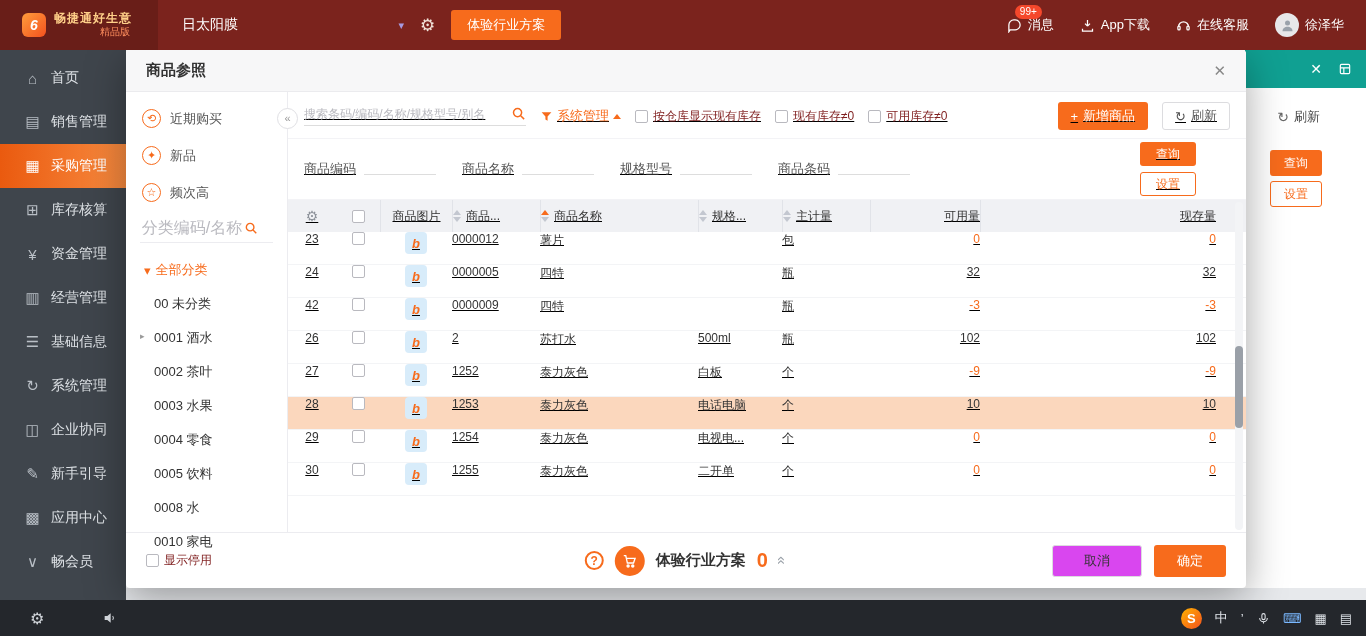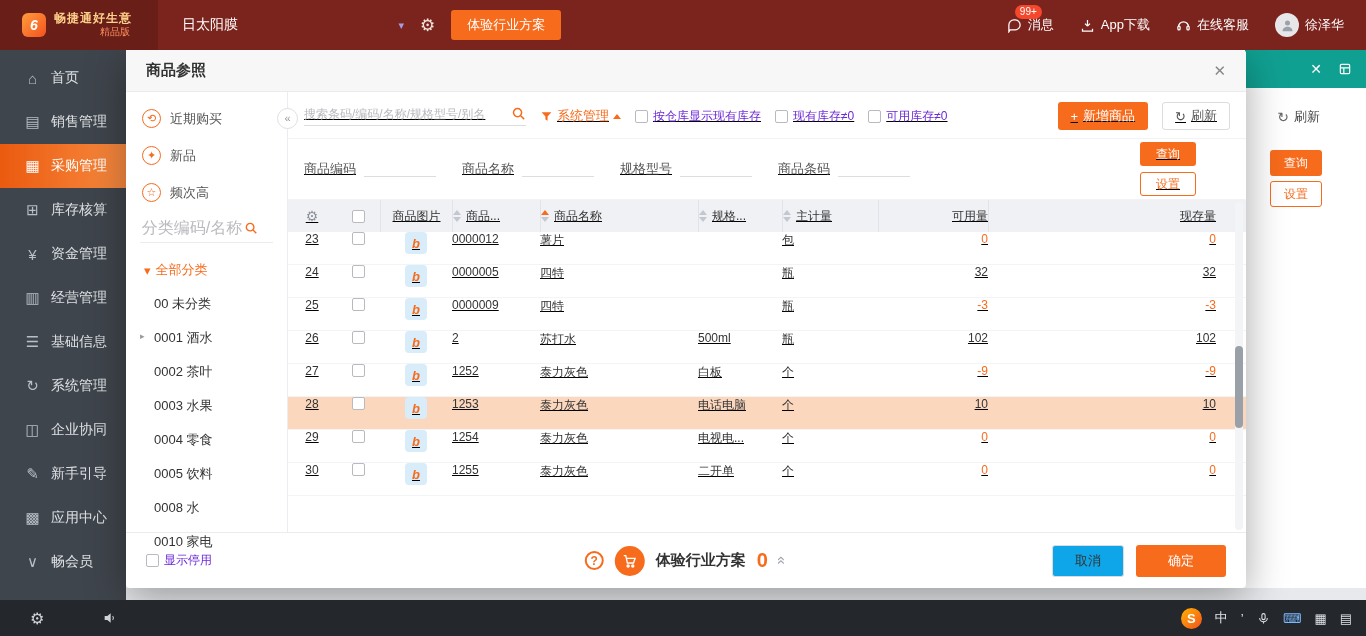--- a/index.html
+++ b/index.html
@@ -73,68 +73,68 @@
   .cat .exp{position:absolute;left:14px;top:10px;font-size:9px;color:#999;}
 
   
   .m-main{flex:1;display:flex;flex-direction:column;min-width:0;position:relative;text-decoration:underline;}
   .toolbar{display:flex;align-items:center;gap:14px;padding:10px 16px 8px;height:46px;flex:none;}
   .search-wrap{display:flex;align-items:center;width:222px;border-bottom:1px solid #ddd;padding-bottom:4px;flex:none;}
   .search-wrap input{border:none;outline:none;flex:1;font-size:12px;color:#333;}
   .search-wrap input::placeholder{color:#b9b9bf;}
   .more{color:var(--accent);font-size:13px;display:flex;align-items:center;gap:4px;cursor:pointer;flex:none;}
   .caret-up{width:0;height:0;border-left:4px solid transparent;border-right:4px solid transparent;border-bottom:5px solid var(--accent);}
-  .opt{display:flex;align-items:center;gap:5px;font-size:12px;color:#6d28d9;cursor:pointer;flex:none;}
+  .opt{display:flex;align-items:center;gap:5px;font-size:12px;color:#7f1d1d;cursor:pointer;flex:none;}
   .cb{width:13px;height:13px;border:1px solid #b9b9bf;border-radius:2px;background:#fff;display:inline-block;flex:none;}
   .btn-add{margin-left:auto;background:var(--accent);color:#fff;border:none;border-radius:3px;height:28px;padding:0 13px;font-size:13px;cursor:pointer;display:flex;align-items:center;gap:5px;flex:none;}
   .btn-refresh{background:#fff;border:1px solid #dcdcdf;border-radius:3px;height:28px;padding:0 12px;font-size:13px;color:#555;cursor:pointer;display:flex;align-items:center;gap:5px;flex:none;}
 
   .filterbar{display:flex;align-items:center;gap:26px;padding:8px 16px;height:62px;border-top:1px solid #f3f3f6;border-bottom:1px solid #f3f3f6;flex:none;}
-  .ff{display:flex;align-items:center;gap:8px;font-size:13px;color:#555;}
+  .ff{display:flex;align-items:flex-start;gap:8px;font-size:13px;color:#555;}
   .ff input{border:none;border-bottom:1px solid #ddd;width:72px;outline:none;font-size:12px;}
   .fb-btns{margin-left:auto;margin-right:34px;display:flex;flex-direction:column;gap:6px;}
   .btn-query{background:var(--accent);color:#fff;border:none;width:56px;height:24px;border-radius:3px;font-size:12px;cursor:pointer;}
   .btn-set{background:#fff;color:var(--accent);border:1px solid var(--accent);width:56px;height:24px;border-radius:3px;font-size:12px;cursor:pointer;}
 
   .table{flex:1;position:relative;overflow:hidden;}
   .thead{display:flex;align-items:center;height:32px;background:#f0f1f4;font-size:12px;color:#333;}
   .thead>div{display:flex;align-items:center;height:100%;}
   .thead .hsep{border-left:1px solid #e1e3e8;}
   .trow{display:flex;align-items:flex-start;height:33px;border-bottom:1px solid #f3f4f6;font-size:12px;color:#333;cursor:pointer;}
   .trow.sel{background:var(--row-highlight);}
   .c-num{width:48px;justify-content:center;text-align:center;flex:none;display:flex;align-items:center;}
   .c-chk{width:44px;justify-content:center;flex:none;display:flex;align-items:center;}
   .c-img{width:72px;justify-content:center;flex:none;display:flex;align-items:center;}
   .c-code{width:88px;flex:none;display:flex;align-items:center;}
   .c-name{width:158px;flex:none;display:flex;align-items:center;overflow:hidden;white-space:nowrap;}
   .c-spec{width:84px;flex:none;display:flex;align-items:center;overflow:hidden;white-space:nowrap;}
   .c-unit{width:88px;flex:none;display:flex;align-items:center;}
-  .c-avail{width:110px;flex:none;display:flex;align-items:center;justify-content:flex-end;margin-left:8px;}
+  .c-avail{width:110px;flex:none;display:flex;align-items:center;justify-content:flex-end;}
   .c-stock{flex:1;display:flex;align-items:center;justify-content:flex-end;padding-right:30px;}
   .warn{color:var(--accent);}
   .gear2{color:#8d929a;font-size:14px;cursor:pointer;}
   .thumb{width:22px;height:22px;background:#d8ecfa;border-radius:4px;color:var(--accent);font-weight:bold;font-style:italic;font-size:13px;display:flex;align-items:center;justify-content:center;}
   .sort{display:inline-flex;flex-direction:column;margin-right:5px;}
   .sort i{display:block;width:0;height:0;border-left:4px solid transparent;border-right:4px solid transparent;}
   .sort .u{border-bottom:5px solid #c3c7d0;margin-bottom:2px;}
   .sort .d{border-top:5px solid #c3c7d0;}
   .sort.asc .u{border-bottom-color:var(--accent);}
   .vscroll{position:absolute;right:3px;top:2px;bottom:2px;width:8px;background:#f3f4f6;border-radius:4px;cursor:pointer;}
   .vthumb{position:absolute;top:44%;height:82px;width:8px;background:#9aa0a8;border-radius:4px;}
 
   .m-foot{height:56px;border-top:1px solid #ececf0;display:flex;align-items:center;padding:0 20px;position:relative;flex:none;}
   .foot-center{position:absolute;left:50%;transform:translateX(-50%);display:flex;align-items:center;gap:11px;}
   .help{width:19px;height:19px;border-radius:50%;border:2px solid var(--accent);color:var(--accent);font-size:12px;font-weight:bold;display:flex;align-items:center;justify-content:center;cursor:pointer;}
   .cart{width:30px;height:30px;border-radius:50%;background:var(--accent);display:flex;align-items:center;justify-content:center;cursor:pointer;}
   .sel-label{font-size:15px;font-weight:bold;color:#333;}
   .count{color:var(--accent);font-size:20px;font-weight:bold;}
   .upup{color:#99a0a8;font-size:15px;transform:rotate(90deg);cursor:pointer;}
   .foot-right{margin-left:auto;display:flex;gap:12px;}
-  .btn-cancel{width:72px;height:32px;background:#0ea5e9;border:1px solid #dcdcdf;border-radius:3px;color:#333;font-size:13px;cursor:pointer;}
-  .btn-ok{width:90px;height:32px;background:var(--accent);border:none;border-radius:3px;color:#fff;font-size:13px;cursor:pointer;}
+  .btn-cancel{width:90px;height:32px;background:#d946ef;border:1px solid #dcdcdf;border-radius:3px;color:#333;font-size:13px;cursor:pointer;}
+  .btn-ok{width:72px;height:32px;background:var(--accent);border:none;border-radius:3px;color:#fff;font-size:13px;cursor:pointer;}
 </style>
 </head>
 <body>
 
 <div class="screen">
 
   <header class="topbar">
     <div class="logo">
       <span class="logo-icon">6</span>
       <span class="logo-text">
@@ -423,21 +423,21 @@
                   <span class="thumb">b</span>
                 </div>
               <div class="c-code">0000005</div>
               <div class="c-name">四特</div>
               <div class="c-spec"></div>
               <div class="c-unit">瓶</div>
               <div class="c-avail">32</div>
               <div class="c-stock">32</div>
             </div>
             <div class="trow">
-              <div class="c-num">25</div>
+              <div class="c-num">42</div>
               <div class="c-chk">
                   <span class="cb"></span>
                 </div>
               <div class="c-img">
                   <span class="thumb">b</span>
                 </div>
               <div class="c-code">0000009</div>
               <div class="c-name">四特</div>
               <div class="c-spec"></div>
               <div class="c-unit">瓶</div>

